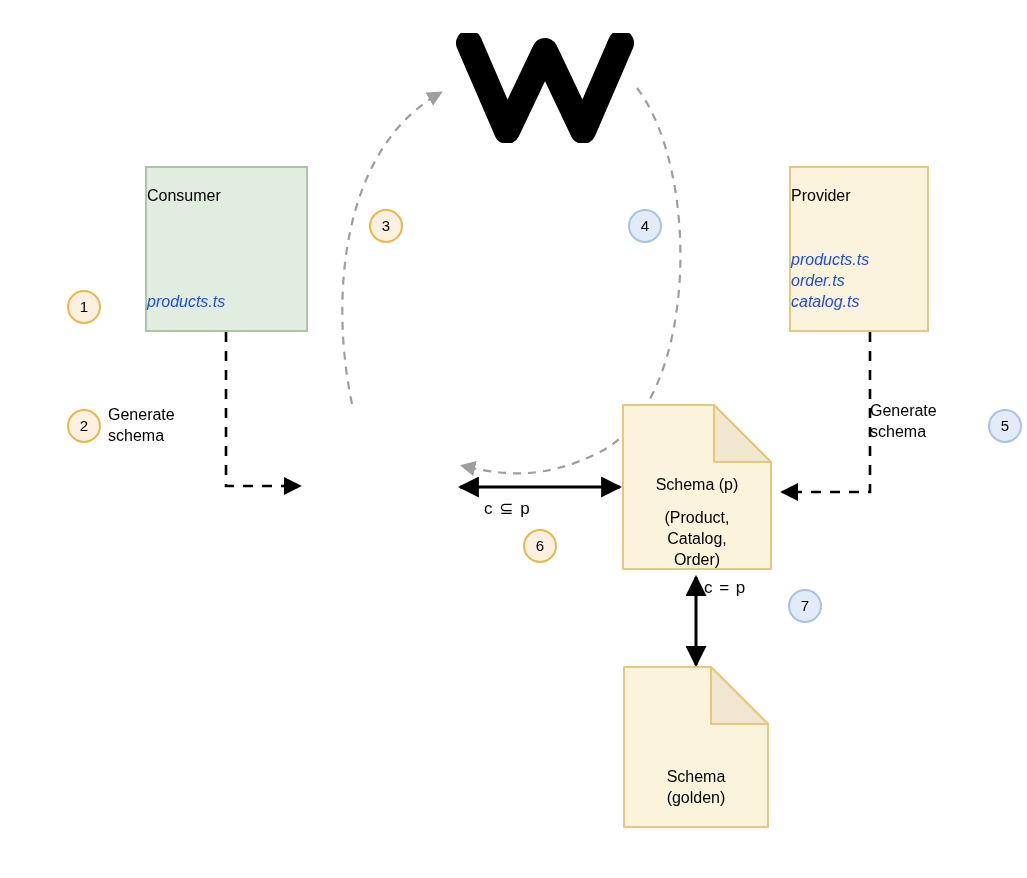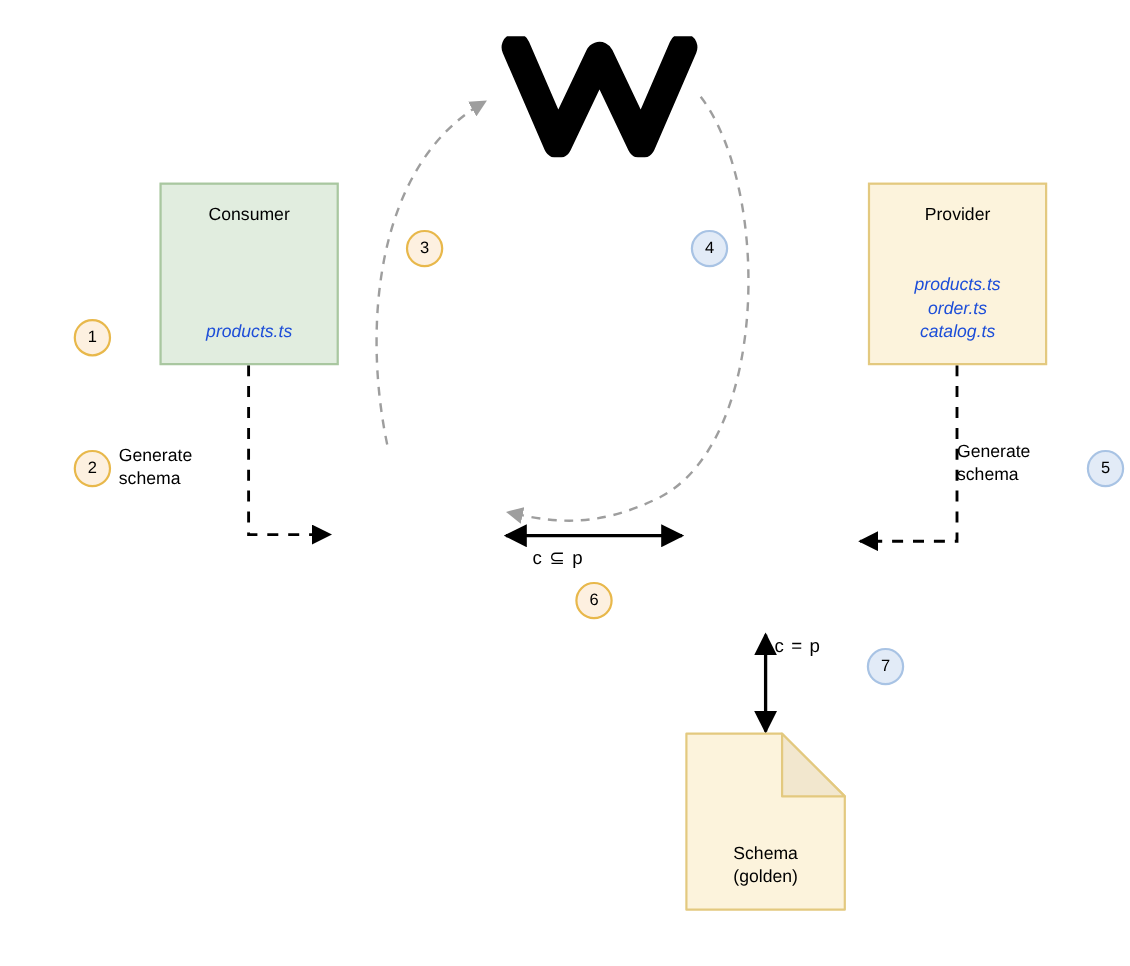--- a/index.html
+++ b/index.html
@@ -26,21 +26,21 @@
     height: 878px;
     pointer-events: none;
   }
 
   
   .node-box {
     position: absolute;
     box-sizing: border-box;
     border-width: 2px;
     border-style: solid;
-    text-align: center;
+    text-align: left;
   }
   .node-box.green {
     background: #e1eddf;
     border-color: #a9c7a0;
   }
   .node-box.amber {
     background: #fcf3dc;
     border-color: #e3c97f;
   }
   .box-title {
@@ -164,28 +164,38 @@
     <svg width="180" height="110" viewBox="0 0 180 110">
       <path d="M 14 10 L 52 98 L 90 18 L 128 98 L 166 10" fill="none" stroke="#000000" stroke-width="26" stroke-linecap="round" stroke-linejoin="round"></path>
     </svg>
   </div>
 
   <div class="node-box green" style="left:145px; top:166px; width:163px; height:166px;">
     <div class="box-title">Consumer</div>
     <div class="box-files">products.ts</div>
   </div>
 
-  <div class="node-box amber" style="left:789px; top:166px; width:163px; height:166px;">
+  <div class="node-box amber" style="left:789px; top:166px; width:140px; height:166px;">
     <div class="box-title">Provider</div>
     <div class="box-files" style="white-space:pre-line;">products.ts
 order.ts
 catalog.ts</div>
   </div>
 
 
+  <div class="doc" style="left:622px; top:404px; width:150px; height:166px;">
+    <svg width="150" height="166" viewBox="0 0 150 166">
+      <path d="M 1 1 L 92 1 L 149 58 L 149 165 L 1 165 Z" fill="#fcf3dc" stroke="#e3c97f" stroke-width="2" stroke-linejoin="round"></path>
+      <path d="M 92 1 L 149 58 L 92 58 Z" fill="#f2e7ce" stroke="#e3c97f" stroke-width="2" stroke-linejoin="round"></path>
+    </svg>
+    <div class="doc-text" style="top:70px;">Schema (p)</div>
+    <div class="doc-text" style="top:103px; white-space:pre-line;">(Product,
+Catalog,
+Order)</div>
+  </div>
 
   <div class="doc" style="left:623px; top:666px; width:146px; height:162px;">
     <svg width="146" height="162" viewBox="0 0 146 162">
       <path d="M 1 1 L 88 1 L 145 58 L 145 161 L 1 161 Z" fill="#fcf3dc" stroke="#e3c97f" stroke-width="2" stroke-linejoin="round"></path>
       <path d="M 88 1 L 145 58 L 88 58 Z" fill="#f2e7ce" stroke="#e3c97f" stroke-width="2" stroke-linejoin="round"></path>
     </svg>
     <div class="doc-text" style="top:100px; white-space:pre-line;">Schema
 (golden)</div>
   </div>
 

